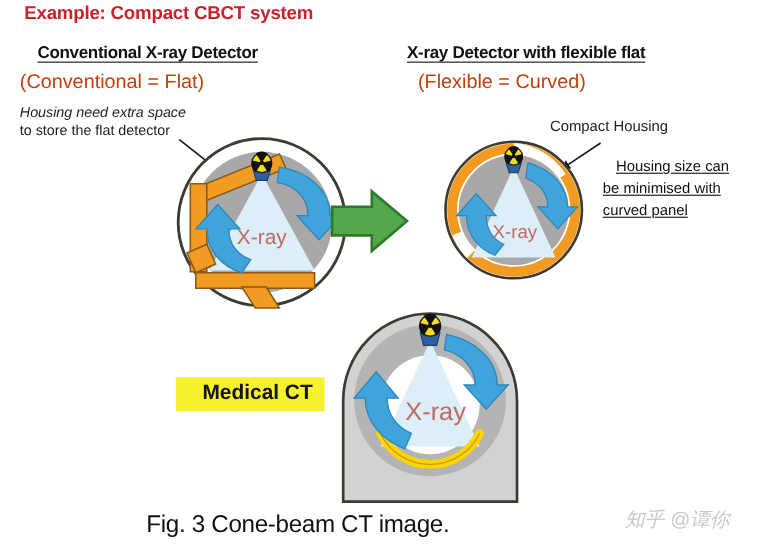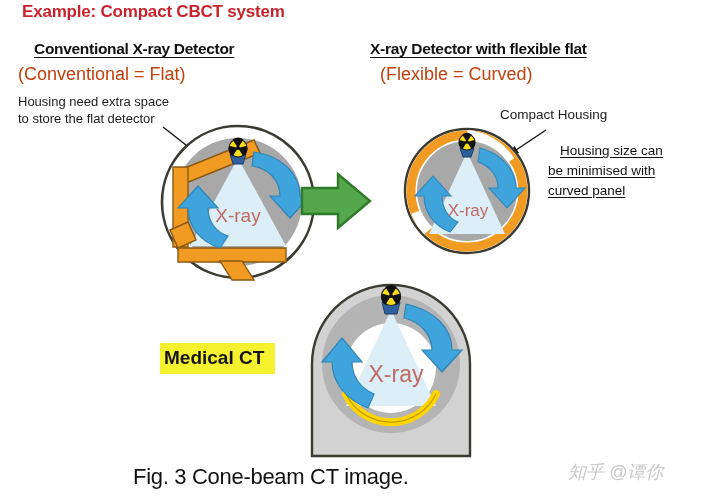--- a/index.html
+++ b/index.html
@@ -48,37 +48,37 @@
     font-size:22px;font-weight:normal;color:#111;
     white-space:nowrap;letter-spacing:-0.3px;
   }
   .watermark{
     left:568px;top:460px;
     font-size:18px;color:#c9c9c9;white-space:nowrap;font-style:italic;
   }
   .medbox{
     left:160px;top:343px;
     background:#F6F12E;
-    padding:4px 11px 5px 4px;
+    padding:4px 11px 5px 24px;
     font-size:19px;font-weight:bold;color:#141414;
     white-space:nowrap;
   }
   svg{display:block;overflow:visible;}
 </style>
 </head>
 <body>
 
 <div id="stage">
 
   <div class="abs title">Example: Compact CBCT system</div>
 
   <div class="abs heading" style="left:18px;top:40px;margin-left:16px;">Conventional X-ray Detector</div>
   <div class="abs subheading" style="left:18px;top:64px;">(Conventional = Flat)</div>
 
-  <div class="abs note" style="left:18px;top:93px;">Housing need extra space</div>
+  <div class="abs note" style="left:18px;top:93px;font-style:italic;">Housing need extra space</div>
   <div class="abs note" style="left:18px;top:110px;">to store the flat detector</div>
 
   <svg class="abs" style="left:160px;top:125px;" width="60" height="40">
     <defs>
       <marker id="mkBlackL" markerWidth="7" markerHeight="7" refX="5.5" refY="3" orient="auto">
         <path d="M0,0 L6,3 L0,6 z" fill="#1a1a1a"></path>
       </marker>
     </defs>
     <line x1="3" y1="2" x2="40" y2="31" stroke="#1a1a1a" stroke-width="1.5" marker-end="url(#mkBlackL)"></line>
   </svg>

